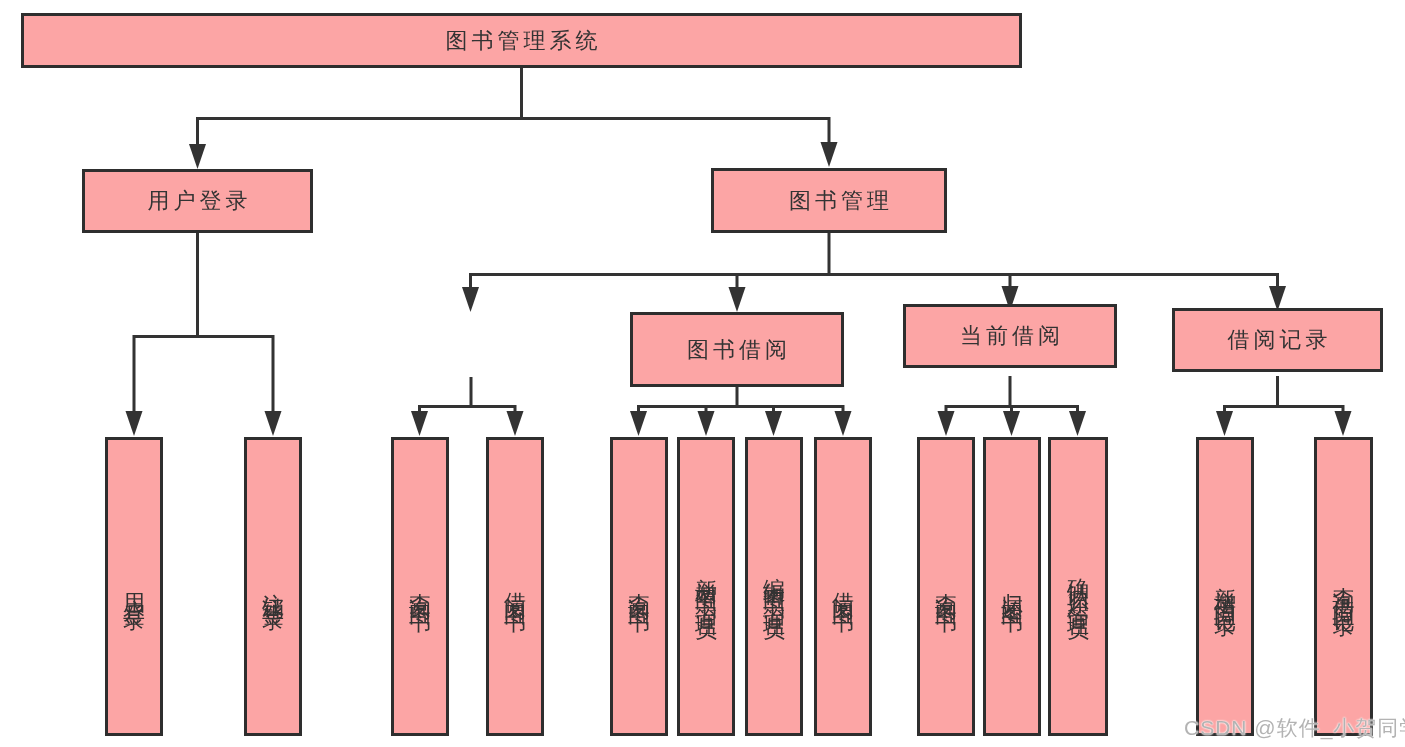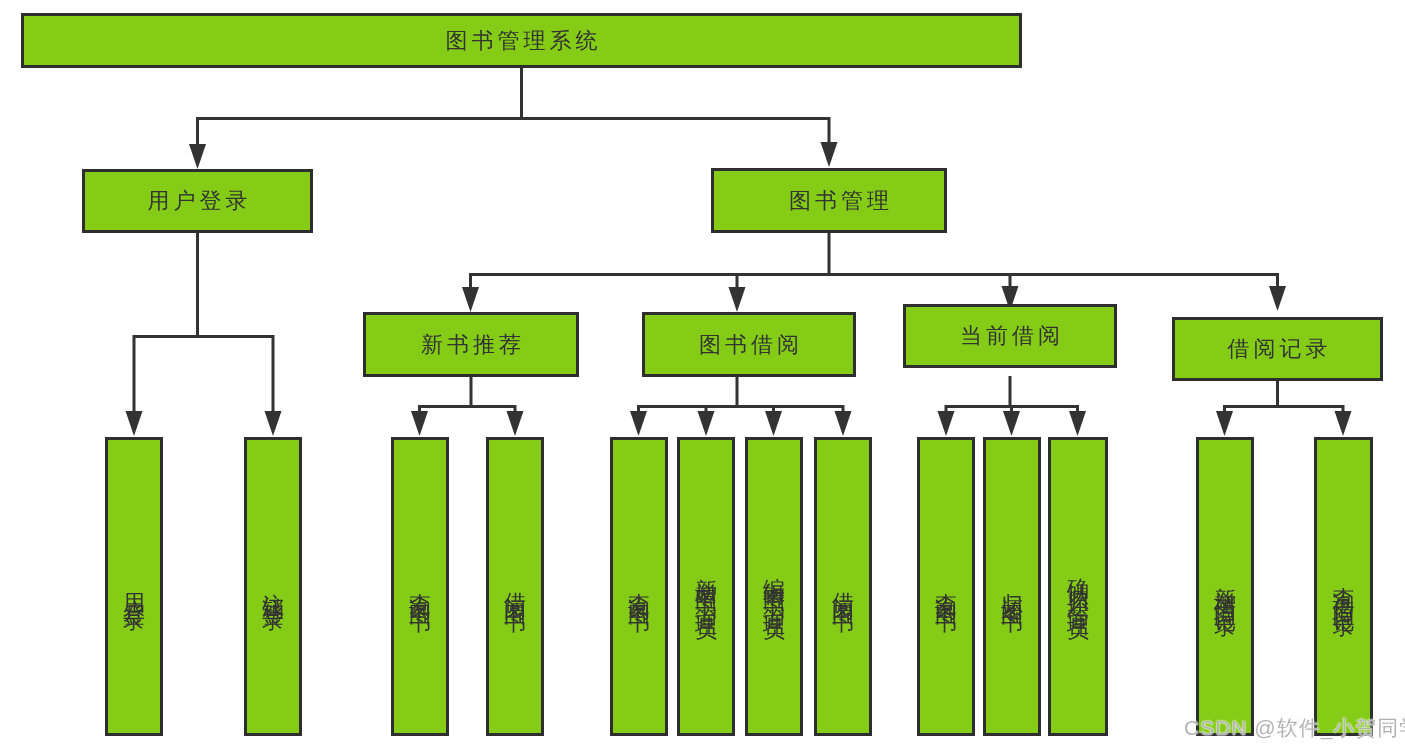--- a/index.html
+++ b/index.html
@@ -2,21 +2,21 @@
 <html><head>
 <meta charset="utf-8">
 <style>
   html,body{margin:0;padding:0;background:#ffffff;}
   .canvas{
     position:relative;width:1405px;height:747px;background:#ffffff;
     font-family:"Liberation Sans",sans-serif;color:#333333;overflow:hidden;
   }
   .wires{position:absolute;left:0;top:0;width:1405px;height:747px;}
   .box{
-    position:absolute;box-sizing:border-box;background:#84cc16;
+    position:absolute;box-sizing:border-box;background:#fca5a5;
     border:3px solid #2e2e2e;display:flex;align-items:center;justify-content:center;
     color:#333333;z-index:2;
   }
   .hbox{font-size:22px;letter-spacing:4px;white-space:nowrap;}
   .hbox span{display:block;text-indent:4px;}
   .vbox{
     font-size:22px;letter-spacing:6px;
   }
   .vbox span{
     display:block;
@@ -89,30 +89,27 @@
     <span>图书管理系统</span>
   </div>
 
   <div class="box hbox" style="left:82px;top:169px;width:231px;height:64px;">
     <span>用户登录</span>
   </div>
   <div class="box hbox" style="left:711px;top:168px;width:236px;height:65px;padding-left:20px;">
     <span>图书管理</span>
   </div>
 
-  <div class="box hbox" style="left:363px;top:312px;width:216px;height:65px;">
-    <span>新书推荐</span>
-  </div>
-  <div class="box hbox" style="left:630px;top:312px;width:214px;height:65px;margin-left:12px;">
+  <div class="box hbox" style="left:630px;top:312px;width:214px;height:75px;">
     <span>图书借阅</span>
   </div>
   <div class="box hbox" style="left:903px;top:304px;width:214px;height:64px;">
     <span>当前借阅</span>
   </div>
-  <div class="box hbox" style="left:1172px;top:317px;width:211px;height:64px;">
+  <div class="box hbox" style="left:1172px;top:308px;width:211px;height:64px;">
     <span>借阅记录</span>
   </div>
 
   <div class="box vbox" style="left:105px;top:437px;width:58px;height:299px;">
     <span>用户登录</span>
   </div>
   <div class="box vbox" style="left:244px;top:437px;width:58px;height:299px;">
     <span>注销登录</span>
   </div>
 

